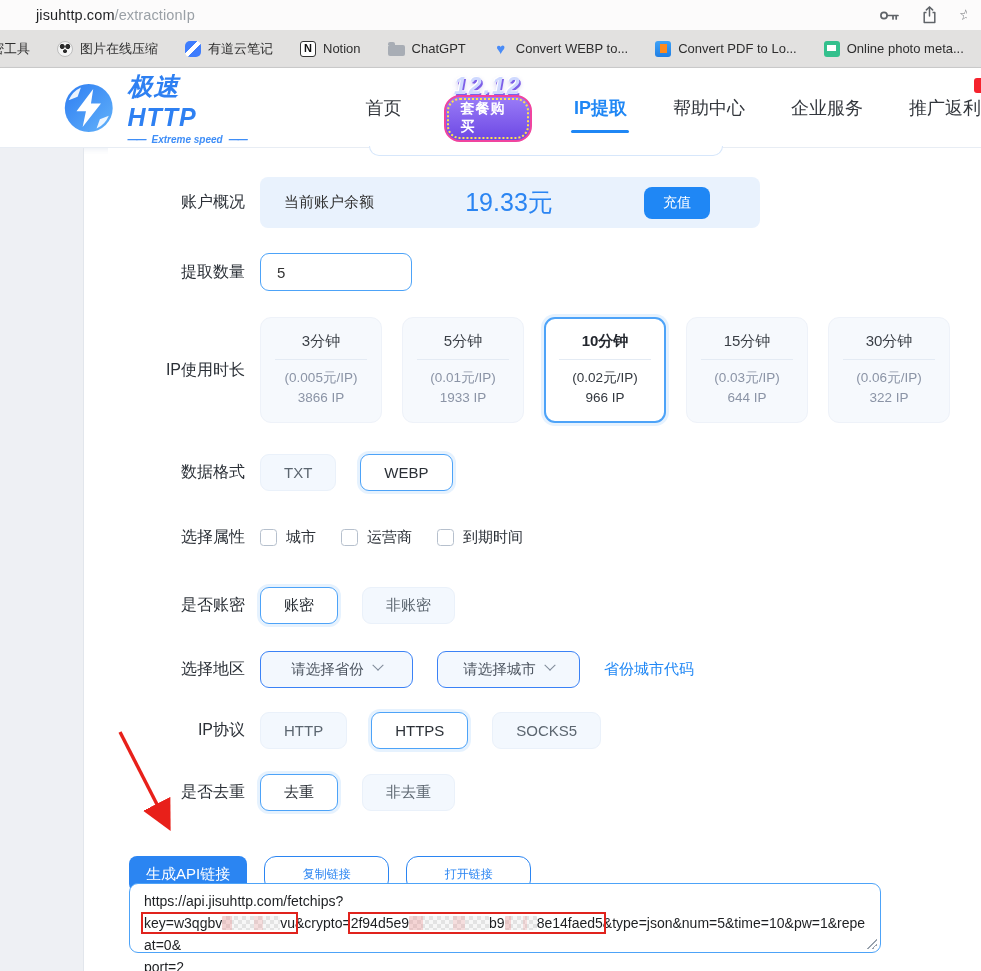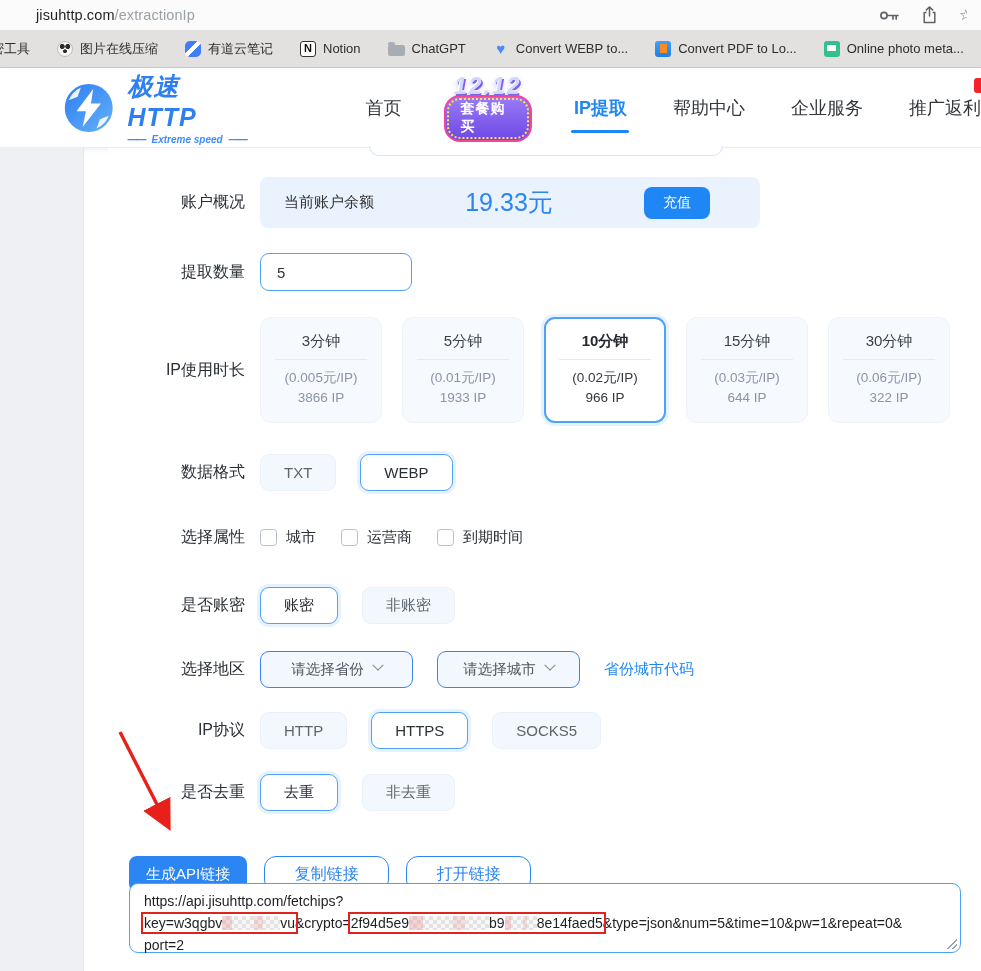--- a/index.html
+++ b/index.html
@@ -89,24 +89,24 @@
   
   .selects { display:flex; align-items:center; gap:24px; }
   .select { width:153px; height:37px; background:#f3f8fe; border:1px solid #3b82f6; border-radius:9px; display:flex; align-items:center; justify-content:center; gap:10px; font-size:14.5px; color:#4d5560; cursor:pointer; }
   .select.city { width:143px; }
   .chevron { width:8px; height:8px; border-right:1.6px solid #7f8a99; border-bottom:1.6px solid #7f8a99; transform:rotate(45deg) translate(-2px,-2px); margin-top:-4px; }
   .code-link { font-size:15px; color:#1f87f5; font-weight:500; cursor:pointer; }
 
   
   .actions { position:absolute; left:21px; display:flex; gap:17px; }
   .btn-primary { background:#2b85f2; color:#fff; font-size:15px; font-weight:500; border:none; border-radius:8px; height:36px; padding:0 17px; cursor:pointer; }
-  .btn-outline { background:#fff; color:#2b85f2; font-size:16px; font-weight:500; border:1.6px solid #2b85f2; border-radius:12px; height:36px; width:125px; cursor:pointer; }
-
-  
-  .url-box { position:absolute; left:21px; width:832px; height:70px; border:1.6px solid #4da3f8; border-radius:9px; background:#fff; padding:6px 14px; font-size:14px; line-height:22px; color:#1d1f22; word-break:break-all; cursor:text; }
+  .btn-outline { background:#fff; color:#2b85f2; font-size:12px; font-weight:500; border:1.6px solid #2b85f2; border-radius:12px; height:36px; width:125px; cursor:pointer; }
+
+  
+  .url-box { position:absolute; left:21px; width:752px; height:70px; border:1.6px solid #4da3f8; border-radius:9px; background:#fff; padding:6px 14px; font-size:14px; line-height:22px; color:#1d1f22; word-break:break-all; cursor:text; }
   .url-box::after { content:""; position:absolute; right:3px; bottom:3px; width:10px; height:10px;
       background:linear-gradient(135deg, transparent 0 48%, #98a2ad 48% 56%, transparent 56% 72%, #98a2ad 72% 80%, transparent 80%); }
   .mosaic { display:inline-block; height:14px; vertical-align:-2px; border-radius:1px;
       background-image:
         linear-gradient(90deg, rgba(236,130,130,.30) 0 18%, transparent 18% 55%, rgba(236,130,130,.22) 55% 70%, transparent 70%),
         linear-gradient(45deg, #e3e3e3 25%, transparent 25% 75%, #e3e3e3 75%),
         linear-gradient(45deg, #e3e3e3 25%, #f7f7f7 25% 75%, #e3e3e3 75%);
       background-size:100% 100%, 8px 8px, 8px 8px; background-position:0 0, 0 0, 4px 4px; }
   .m-key { width:58px; } .m-c1 { width:80px; } .m-c2 { width:32px; }
   .redbox { outline:2px solid #e0231d; outline-offset:1px; }

